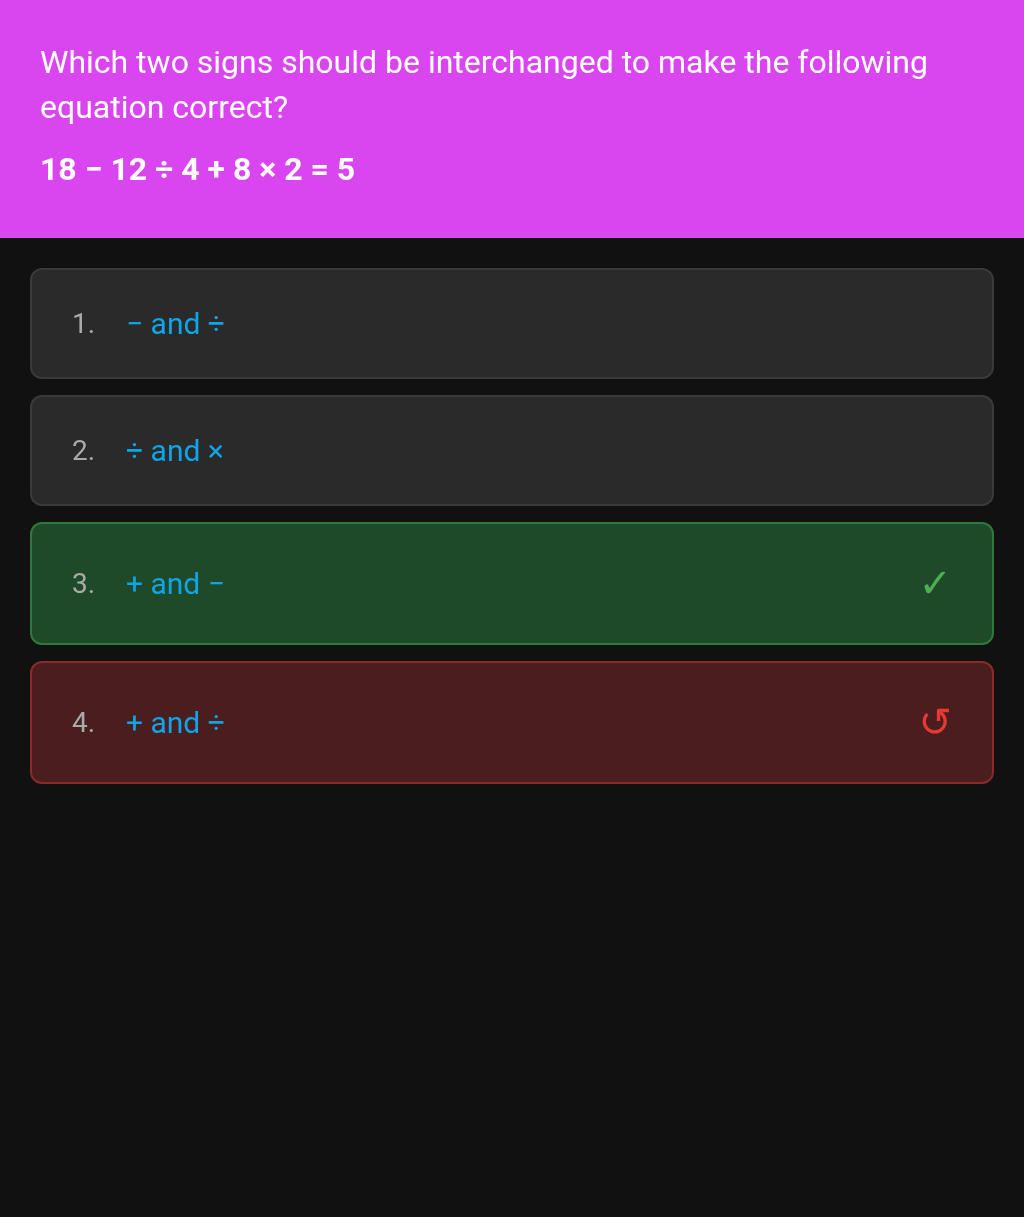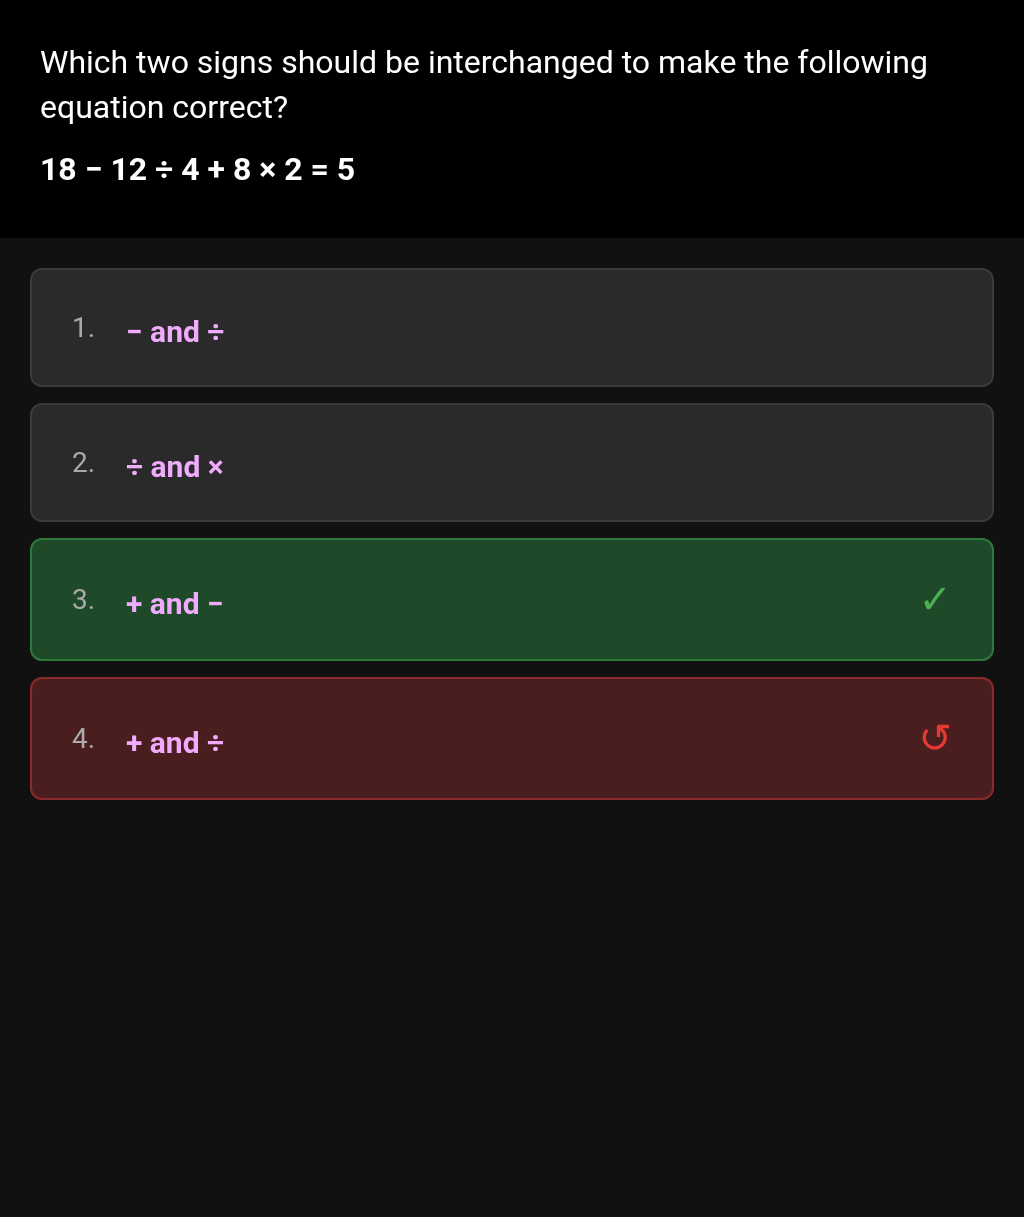--- a/index.html
+++ b/index.html
@@ -12,21 +12,21 @@
       width: 1024px;
       min-height: 1217px;
       background-color: #1a1a1a;
       font-family: -apple-system, BlinkMacSystemFont, 'Segoe UI', Roboto, sans-serif;
       color: #ffffff;
       display: flex;
       flex-direction: column;
     }
 
     .question-section {
-      background-color: #000000;
+      background-color: #d946ef;
       padding: 40px 40px 50px 40px;
     }
 
     .question-text {
       font-size: 32px;
       font-weight: 400;
       line-height: 1.4;
       color: #ffffff;
       margin-bottom: 20px;
     }
@@ -75,23 +75,22 @@
 
     .answer-number {
       font-size: 28px;
       color: #aaaaaa;
       font-weight: 400;
       min-width: 30px;
     }
 
     .answer-text {
       font-size: 30px;
-      color: #f0abfc;
-      font-weight: 700;
-      margin-top: 8px;
+      color: #0ea5e9;
+      font-weight: 400;
     }
 
     .answer-icon {
       font-size: 40px;
     }
 
     .correct-icon {
       color: #4caf50;
     }
 

